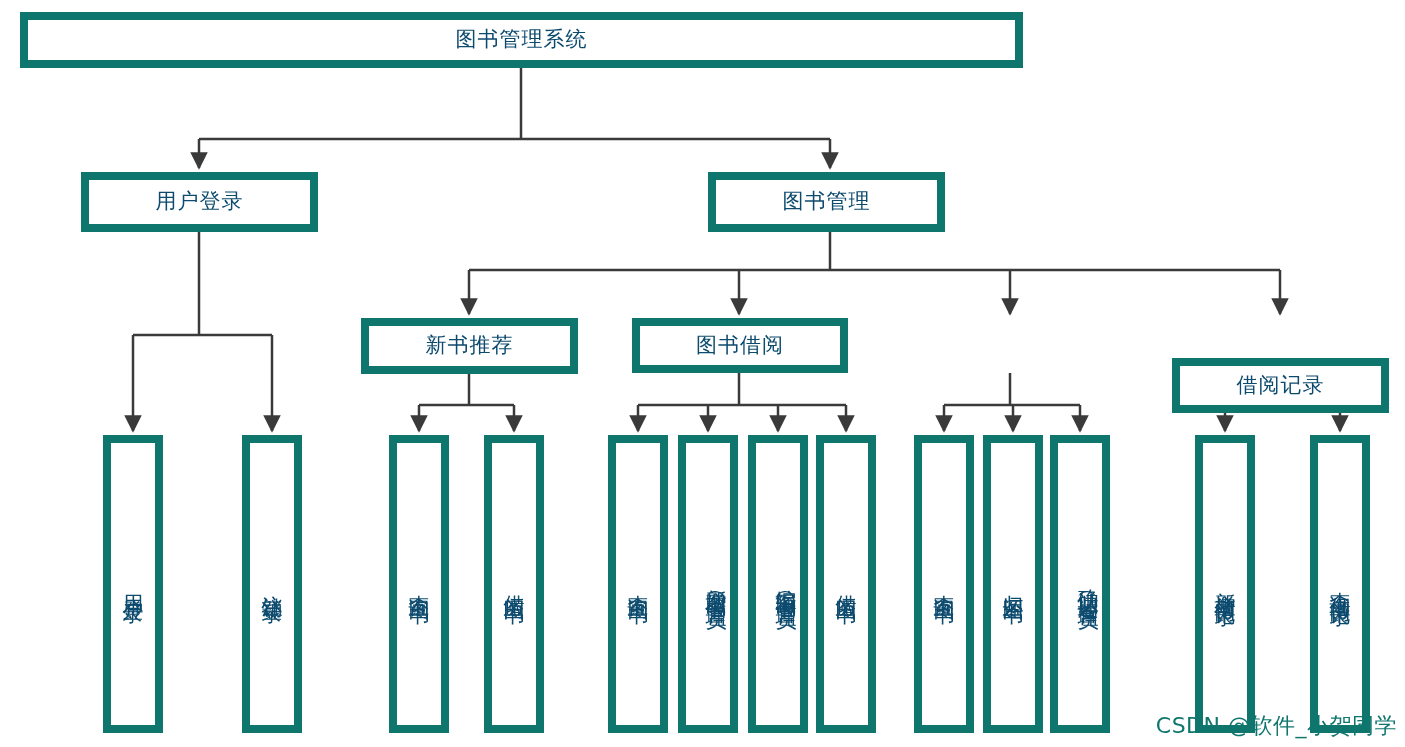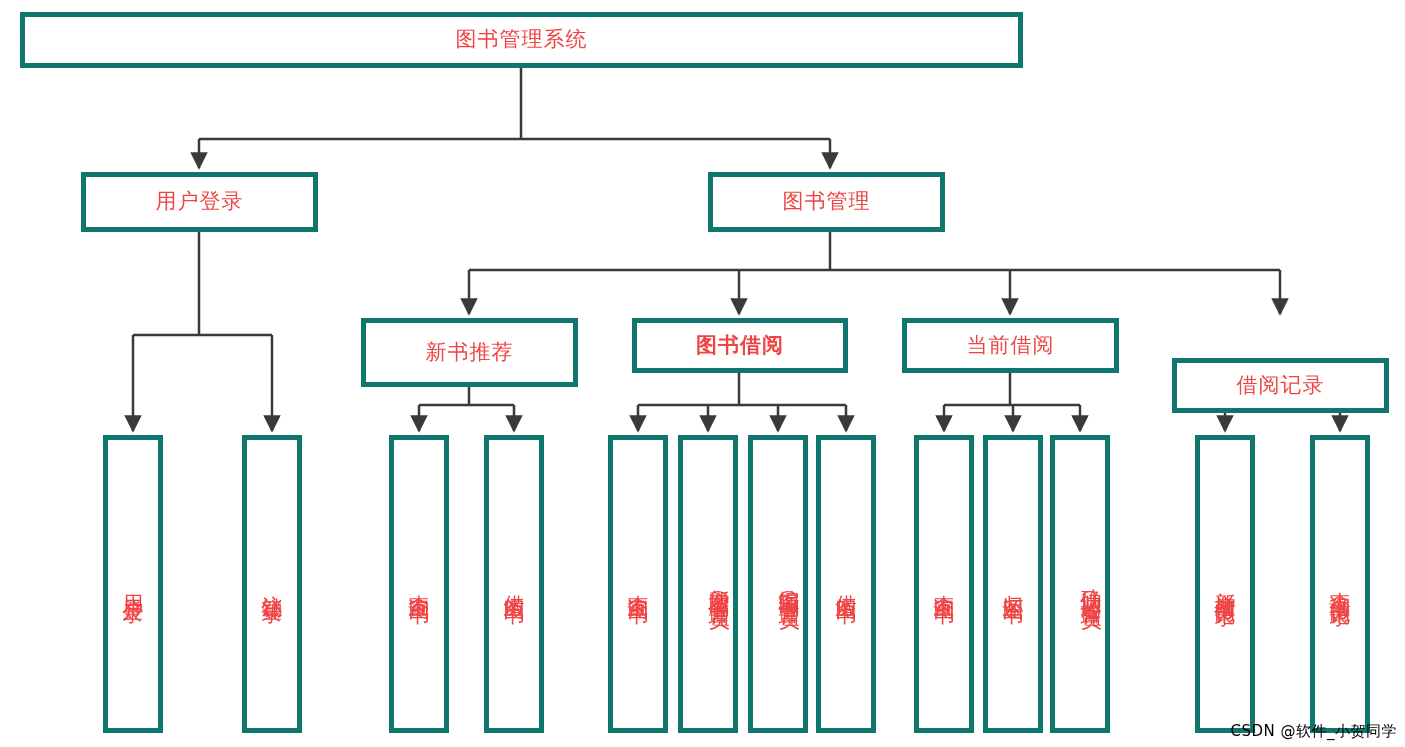--- a/index.html
+++ b/index.html
@@ -23,25 +23,25 @@
     left: 0;
     top: 0;
     width: 1405px;
     height: 747px;
     pointer-events: none;
   }
   .node {
     position: absolute;
     box-sizing: border-box;
     background: #ffffff;
-    border: 5px solid #0f766e;
+    border: 8px solid #0f766e;
     display: flex;
     align-items: center;
     justify-content: center;
-    color: #ef4444;
+    color: #0c4a6e;
     z-index: 2;
   }
   .node.horizontal {
     font-size: 21px;
     letter-spacing: 1px;
     line-height: 1.2;
   }
   .node.vertical {
     font-size: 21px;
     writing-mode: vertical-rl;
@@ -60,22 +60,22 @@
   }
   .node.vertical .node-label {
     writing-mode: vertical-rl;
     text-orientation: upright;
     white-space: nowrap;
   }
   #watermark {
     position: absolute;
     right: 8px;
     bottom: 6px;
-    font-size: 15px;
-    color: #000000;
+    font-size: 22px;
+    color: #0f766e;
     letter-spacing: 0.5px;
     z-index: 5;
     white-space: nowrap;
   }
 </style>
 </head>
 <body>
 
 <div id="diagram-root">
 
@@ -133,28 +133,25 @@
     <span class="node-label">图书管理系统</span>
   </div>
 
   <div class="node horizontal" style="left:81px; top:172px; width:237px; height:60px;">
     <span class="node-label">用户登录</span>
   </div>
   <div class="node horizontal" style="left:708px; top:172px; width:237px; height:60px;">
     <span class="node-label">图书管理</span>
   </div>
 
-  <div class="node horizontal" style="left:361px; top:318px; width:217px; height:69px;">
+  <div class="node horizontal" style="left:361px; top:318px; width:217px; height:56px;">
     <span class="node-label">新书推荐</span>
   </div>
-  <div class="node horizontal" style="left:632px; top:318px; width:216px; height:55px;font-weight:bold;">
+  <div class="node horizontal" style="left:632px; top:318px; width:216px; height:55px;">
     <span class="node-label">图书借阅</span>
-  </div>
-  <div class="node horizontal" style="left:902px; top:318px; width:217px; height:55px;">
-    <span class="node-label">当前借阅</span>
   </div>
   <div class="node horizontal" style="left:1172px; top:318px; width:217px; height:55px;margin-top:40px;">
     <span class="node-label">借阅记录</span>
   </div>
 
   <div class="node vertical centered" style="left:103px; top:435px; width:60px; height:298px;">
     <span class="node-label">用户登录</span>
   </div>
   <div class="node vertical centered" style="left:242px; top:435px; width:60px; height:298px;">
     <span class="node-label">注销登录</span>

